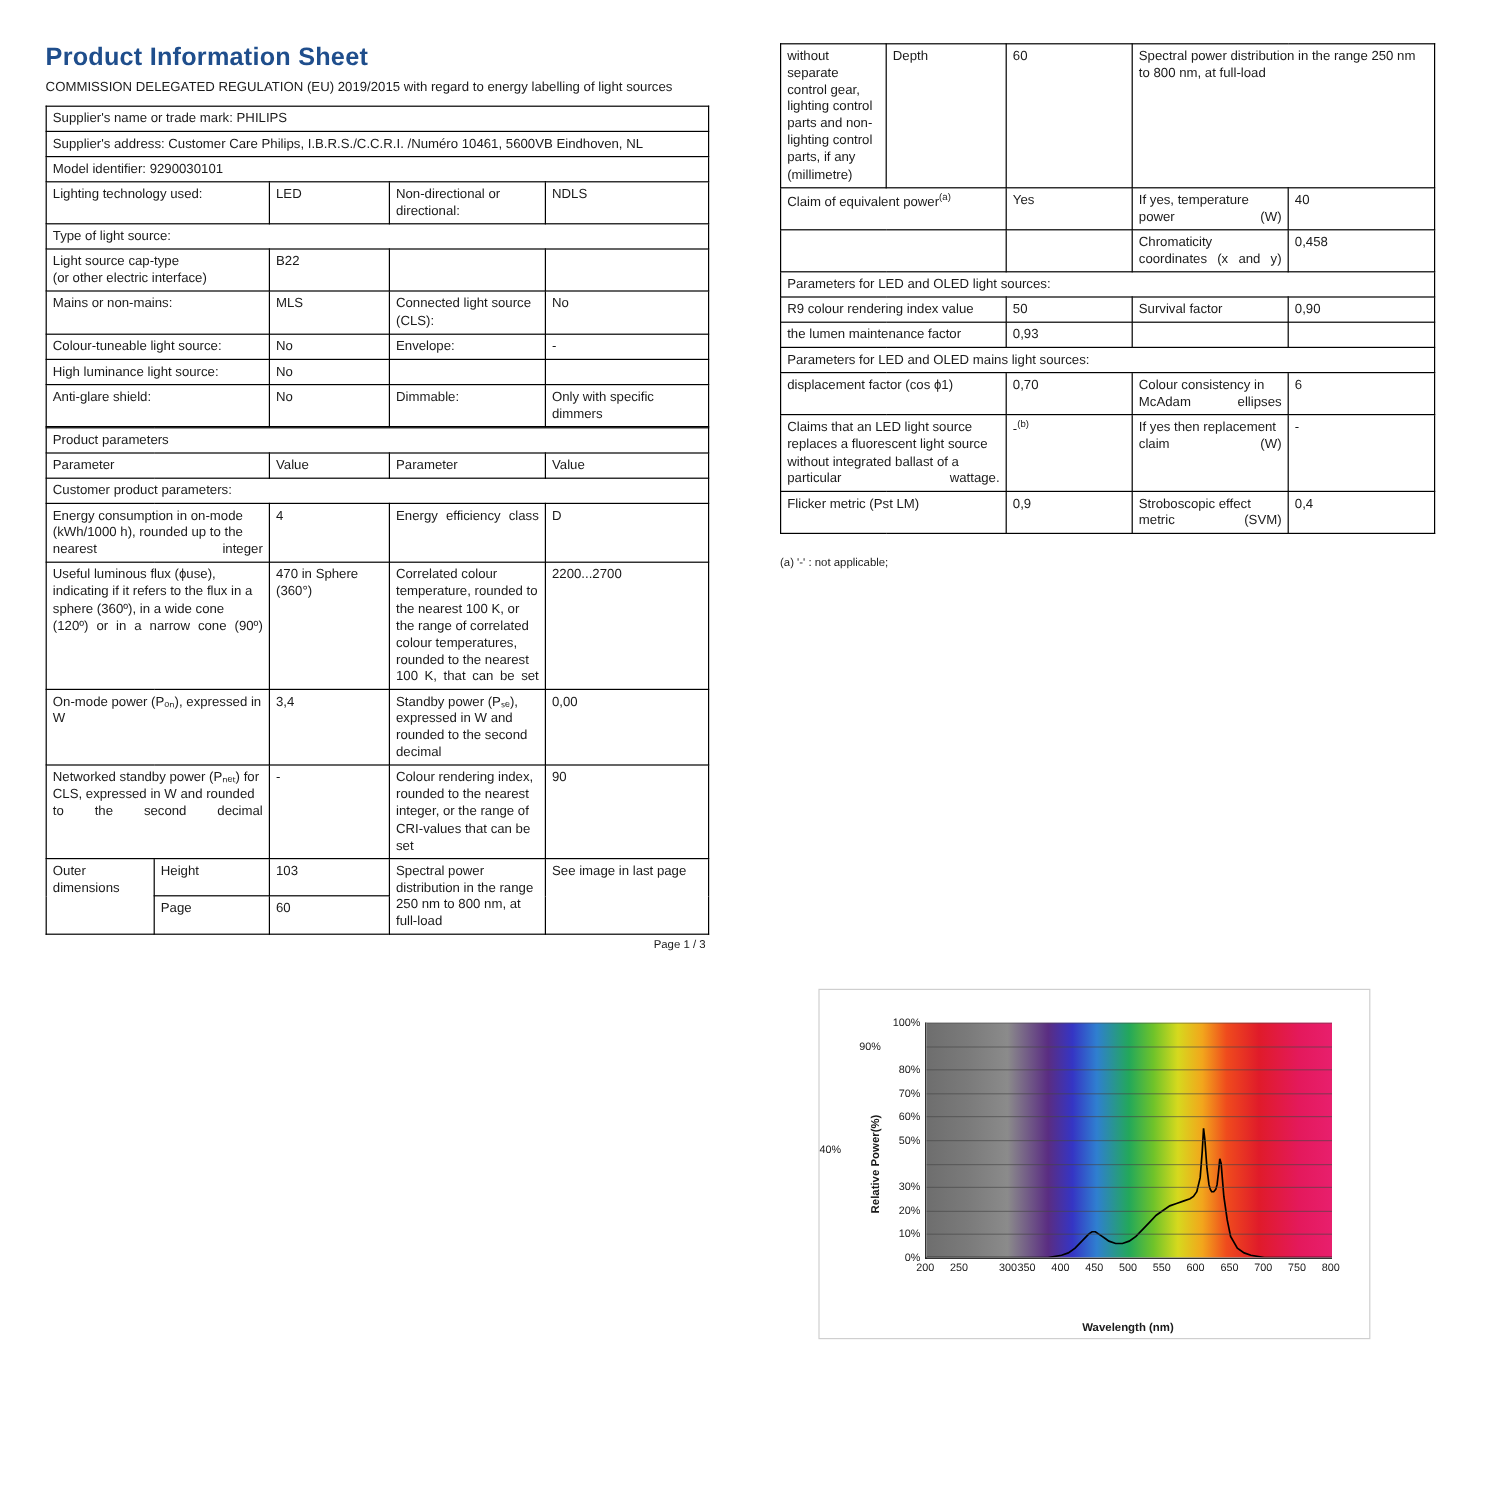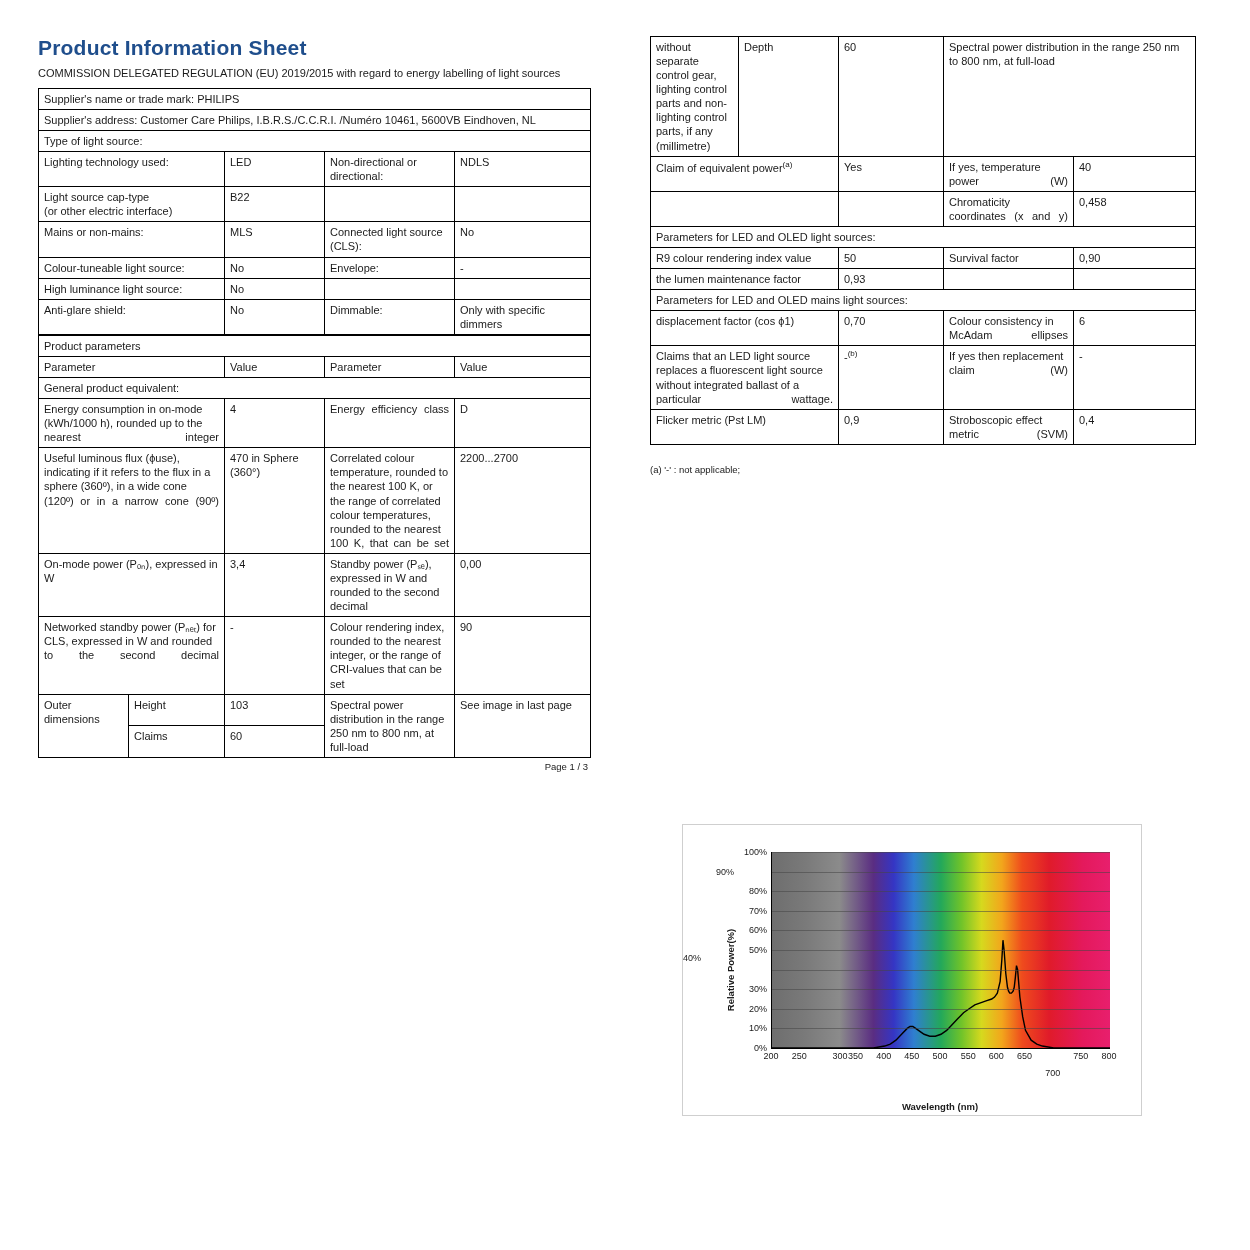--- a/index.html
+++ b/index.html
@@ -197,28 +197,34 @@
             <span>PHILIPS</span>
           </td>
         </tr>
         <tr>
           <td colspan="4">
             <span class="b">Supplier's address:</span>
             <span>Customer Care Philips, I.B.R.S./C.C.R.I. /Numéro 10461, 5600VB Eindhoven, NL</span>
           </td>
         </tr>
         <tr>
-          <td colspan="4" class="b">Type of light source:</td>
-        </tr>
-
+          <td colspan="4">
+            <span class="b">Model identifier:</span>
+            <span>9290030101</span>
+          </td>
+        </tr>
         <tr>
           <td>Lighting technology used:</td>
           <td class="c">LED</td>
           <td class="just">Non-directional or directional:</td>
           <td class="c">NDLS</td>
+        </tr>
+
+        <tr>
+          <td colspan="4" class="b">Type of light source:</td>
         </tr>
         <tr>
           <td>
             <div>Light source cap-type</div>
             <div>(or other electric interface)</div>
           </td>
           <td class="c">B22</td>
           <td>&nbsp;</td>
           <td>&nbsp;</td>
         </tr>
@@ -261,21 +267,21 @@
         <tr>
           <td colspan="5" class="b c">Product parameters</td>
         </tr>
         <tr>
           <td colspan="2">Parameter</td>
           <td>Value</td>
           <td>Parameter</td>
           <td>Value</td>
         </tr>
         <tr>
-          <td colspan="5" class="b c">General product equivalent:</td>
+          <td colspan="5" class="b c">Customer product parameters:</td>
         </tr>
 
         <tr>
           <td colspan="2" class="just">Energy consumption in on-mode (kWh/1000 h), rounded up to the nearest integer</td>
           <td class="c">4</td>
           <td class="just">Energy efficiency class</td>
           <td class="c">D</td>
         </tr>
         <tr>
           <td colspan="2" class="just">Useful luminous flux (ϕuse), indicating if it refers to the flux in a sphere (360º), in a wide cone (120º) or in a narrow cone (90º)</td>
@@ -297,21 +303,21 @@
         </tr>
 
         <tr>
           <td rowspan="2">Outer dimensions</td>
           <td>Height</td>
           <td class="c">103</td>
           <td rowspan="2" class="just">Spectral power distribution in the range 250 nm to 800 nm, at full-load</td>
           <td rowspan="2" class="c">See image in last page</td>
         </tr>
         <tr>
-          <td>Claims</td>
+          <td>Page</td>
           <td class="c">60</td>
         </tr>
       </tbody>
     </table>
 
     <div class="pagenum">Page 1 / 3</div>
   </div>
 
   <div class="right-col">
     <table class="doc">
@@ -424,21 +430,21 @@
           <div class="xtick" style="left: 0px;">200</div>
           <div class="xtick" style="left: 28.1667px;">250</div>
           <div class="xtick" style="left: 69px;">300</div>
           <div class="xtick" style="left: 84.5px;">350</div>
           <div class="xtick" style="left: 112.667px;">400</div>
           <div class="xtick" style="left: 140.833px;">450</div>
           <div class="xtick" style="left: 169px;">500</div>
           <div class="xtick" style="left: 197.167px;">550</div>
           <div class="xtick" style="left: 225.333px;">600</div>
           <div class="xtick" style="left: 253.5px;">650</div>
-          <div class="xtick" style="left: 281.667px; margin-top: 17px;">700</div>
+          <div class="xtick" style="left: 281.667px;">700</div>
           <div class="xtick" style="left: 309.833px;">750</div>
           <div class="xtick" style="left: 338px;">800</div>
         </div>
       <div class="xlabel">Wavelength (nm)</div>
     </div>
   </div>
 
 </div>
 
 </body></html>

